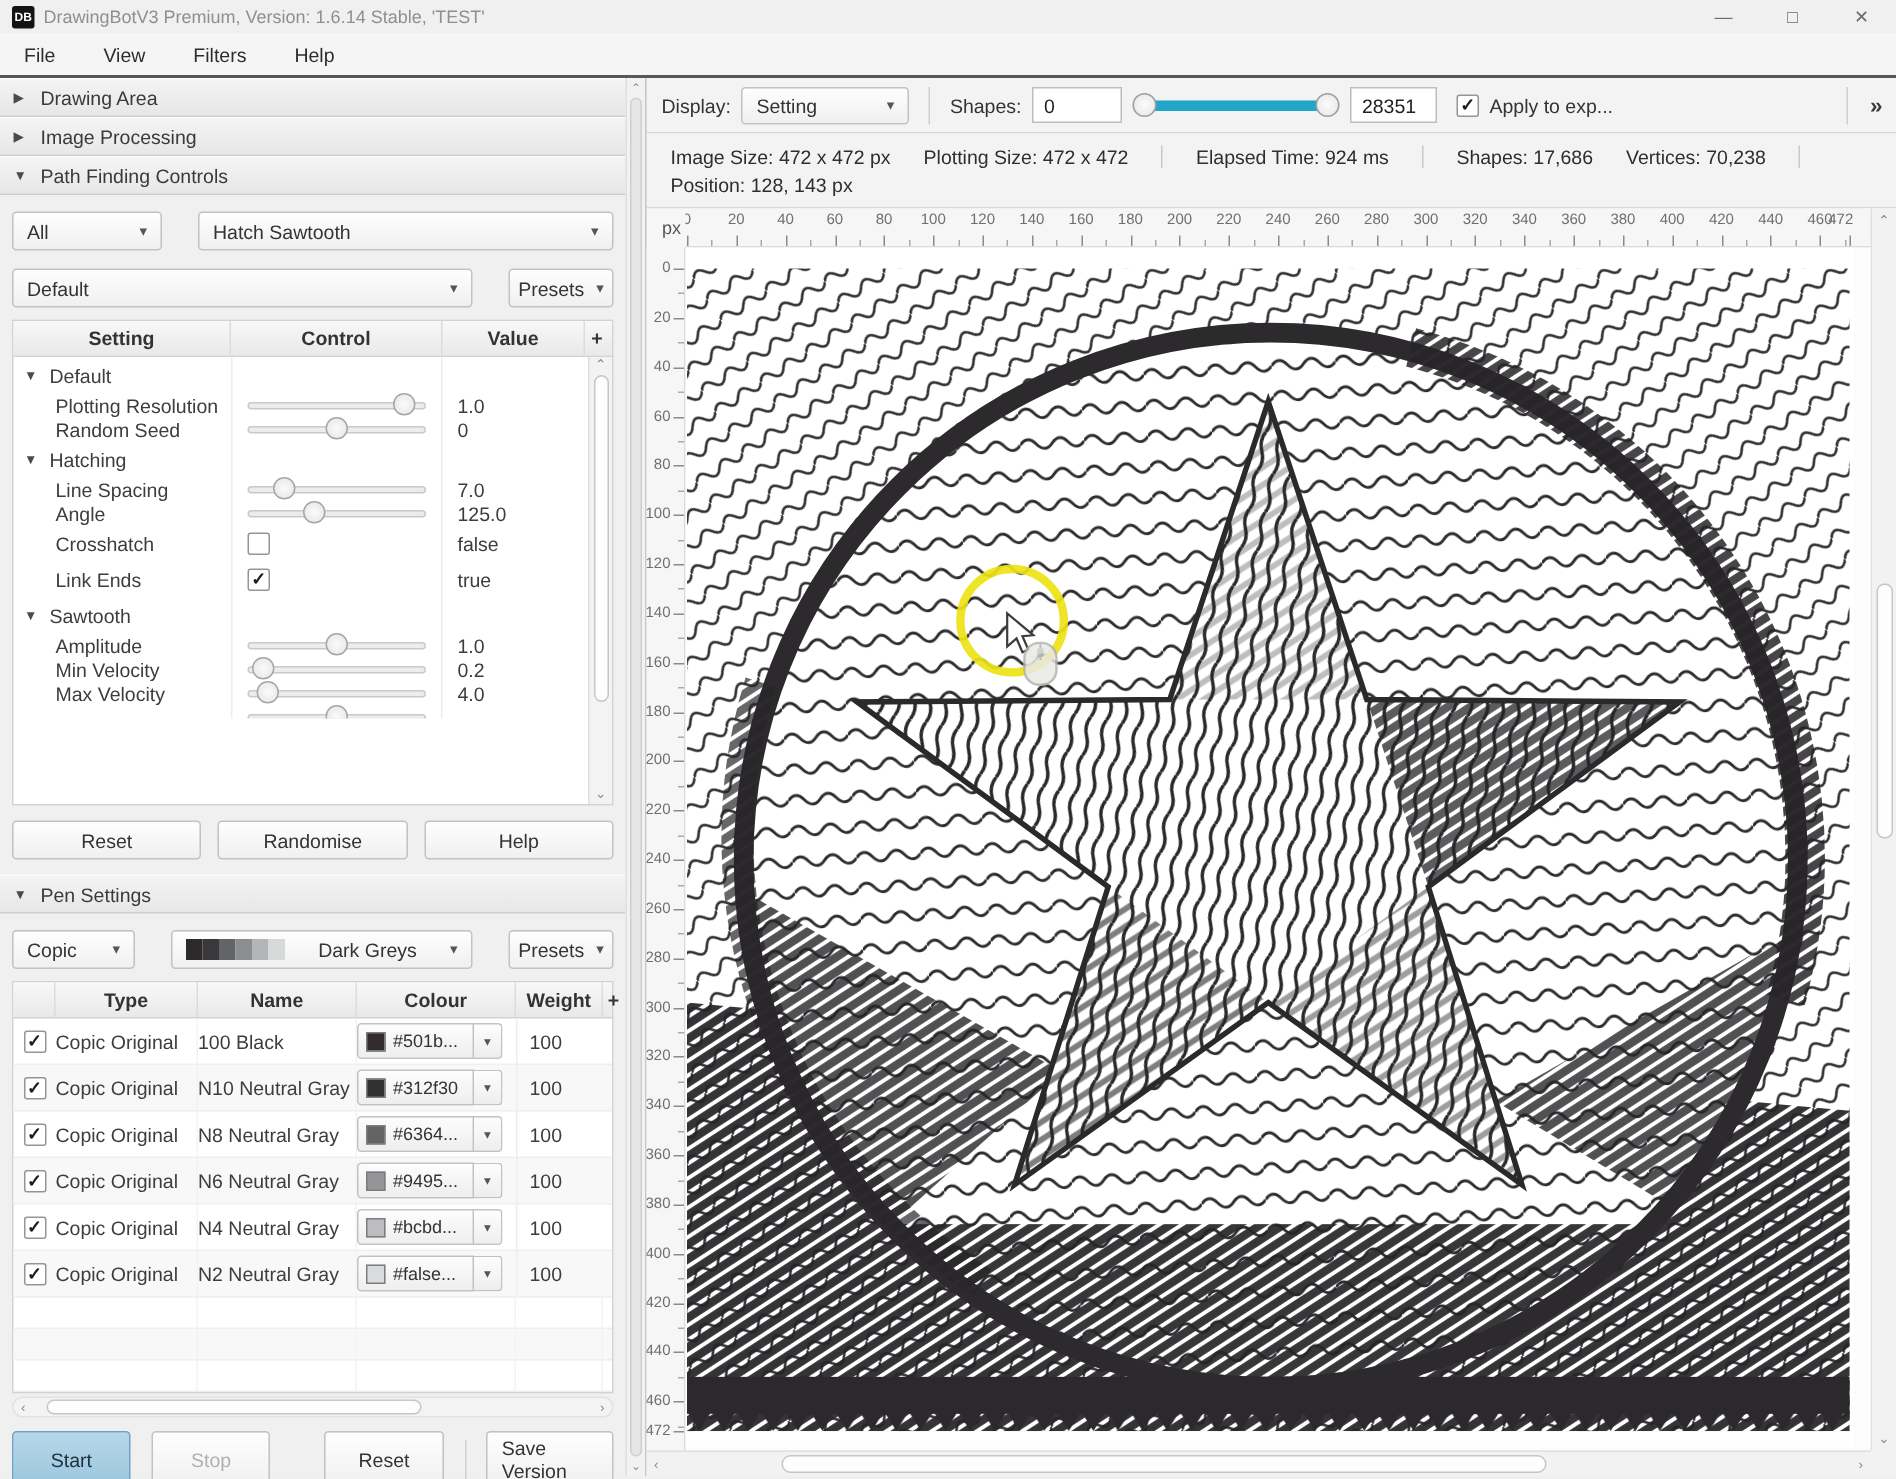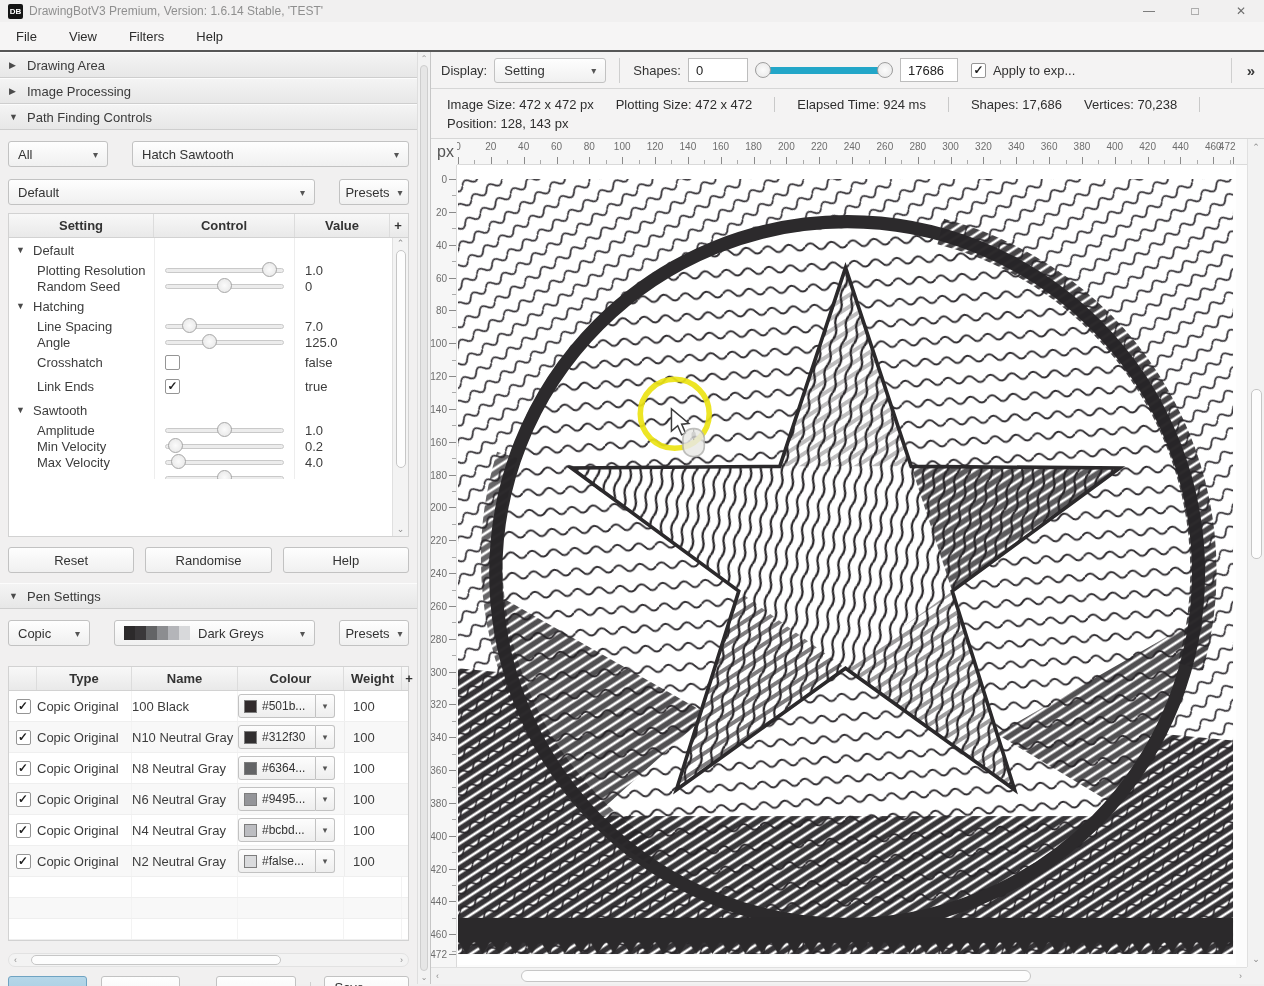--- a/index.html
+++ b/index.html
@@ -48,21 +48,21 @@
   .slider .track{position:absolute;left:0;right:0;top:6px;height:5px;background:#ececec;border:1px solid #c9c9c9;border-radius:3px}
   .slider .knob{position:absolute;top:0;width:15px;height:15px;border-radius:50%;
     background:radial-gradient(#fbfbfb,#e4e4e4);border:1px solid #a6a6a6}
   .pf-vscroll{position:absolute;top:24px;right:0;bottom:0;width:16px;background:#f3f3f3;border-left:1px solid #e0e0e0;
     display:flex;flex-direction:column;align-items:center;font-size:9px;color:#8a8a8a}
   .pf-vscroll .thumb{width:10px;flex:0 0 218px;margin-top:2px;background:#fdfdfd;border:1px solid #c6c6c6;border-radius:5px}
   .pf-vscroll .sp{flex:1}
   .btn-row{display:flex;gap:11px;padding:10px 8px}
   .btn-row .btn{flex:1}
   
-  .pen-table{margin:12px 8px;border:1px solid #d2d2d2;background:#fff}
+  .pen-table{margin:0 8px;border:1px solid #d2d2d2;background:#fff}
   .pen-head{display:grid;grid-template-columns:28px 95px 106px 106px 58px 14px;height:24px;
     background:linear-gradient(#f8f8f8,#e9e9e9);border-bottom:1px solid #d2d2d2;font-weight:bold;color:#333}
   .pen-head>div{display:flex;align-items:center;justify-content:center;border-right:1px solid #dcdcdc}
   .pen-head>div:last-child{border-right:none}
   .pen-row{display:grid;grid-template-columns:28px 95px 106px 106px 58px;align-items:center;height:31px;border-bottom:1px solid #efefef;color:#3d3d3d}
   .pen-row:nth-child(even){background:#f8f8f8}
   .pen-row .cc{display:flex;justify-content:center}
   .pen-row .wt{border-left:1px solid #ededed;padding-left:8px;height:100%;display:flex;align-items:center}
   .pen-row.empty{height:21px}
   .pen-row .cell{height:100%;display:flex;align-items:center;border-right:1px solid #f3f3f3}
@@ -95,42 +95,42 @@
   .range .rknob{position:absolute;top:0;width:16px;height:16px;border-radius:50%;
     background:radial-gradient(#fcfcfc,#e6e6e6);border:1px solid #9f9f9f}
   .expand{margin-left:2px;font-size:15px;font-weight:bold;color:#3a3a3a;letter-spacing:-1px}
   
   .statusbar{background:#f4f3f3;border-bottom:1px solid #d6d6d6;padding:6px 10px 5px 16px;color:#2e2e2e}
   .status-line{display:flex;align-items:center;gap:22px;height:18px}
   .sdiv{width:1px;height:15px;background:#c9c9c9}
   .status-pos{height:20px;display:flex;align-items:center}
   
   .viewport{flex:1;display:grid;grid-template-columns:26px 1fr 17px;grid-template-rows:26px 1fr 17px;background:#f6f6f6}
-  .corner{display:flex;align-items:center;justify-content:flex-end;padding-right:3px;color:#555;font-size:16px}
+  .corner{display:flex;align-items:center;justify-content:flex-end;padding-right:3px;color:#555;font-size:12px}
   .h-ruler,.v-ruler{position:relative;background:#f6f6f6;color:#6e6e6e;font-size:10px;overflow:hidden}
   .h-ruler{border-bottom:1px solid #dadada}
   .v-ruler{border-right:1px solid #dadada}
   .h-tick{position:absolute;bottom:0;width:1px;background:#8a8a8a}
   .h-lab{position:absolute;top:2px;transform:translateX(-50%)}
   .v-tick{position:absolute;right:0;height:1px;background:#8a8a8a}
   .v-lab{position:absolute;right:9px;transform:translateY(-50%)}
   .canvas{position:relative;background:#fcfcfc;overflow:hidden}
   .canvas svg{position:absolute;top:0;left:0}
   .vscroll{grid-row:1/3;grid-column:3;background:#f2f2f2;border-left:1px solid #e0e0e0;position:relative;
     display:flex;flex-direction:column;align-items:center;font-size:9px;color:#8a8a8a}
   .vscroll .thumb{position:absolute;top:250px;height:170px;width:11px;background:#fdfdfd;border:1px solid #c6c6c6;border-radius:5px}
   .vscroll .ua{margin-top:3px}.vscroll .da{position:absolute;bottom:3px}
   .hscroll{grid-row:3;grid-column:1/3;background:#f2f2f2;border-top:1px solid #e0e0e0;position:relative;
     display:flex;align-items:center;font-size:9px;color:#8a8a8a}
   .hscroll .thumb{position:absolute;left:90px;width:510px;top:2px;bottom:2px;background:#fdfdfd;border:1px solid #c6c6c6;border-radius:6px}
   .hscroll .la{margin-left:5px}.hscroll .ra{position:absolute;right:5px}
   .br-corner{grid-row:3;grid-column:3;background:#f2f2f2}
   .swatch-strip{display:flex;margin-right:8px}
   .swatch-strip span{width:11px;height:14px}
-  .set-select-text{flex:1;}
+  .set-select-text{flex:1;text-align:center}
 </style>
 </head>
 <body>
 
 <div class="titlebar">
   <div class="db-icon">DB</div>
   <div class="title-text">DrawingBotV3 Premium, Version: 1.6.14 Stable, 'TEST'</div>
   <div class="tb-spacer"></div>
   <div class="wbtn">—</div>
   <div class="wbtn">□</div>
@@ -528,21 +528,21 @@
       </div>
       <div class="tdiv"></div>
       <span>Shapes:</span>
       <div class="tinput">0</div>
       <div class="range">
         <div class="rtrack"></div>
         <div class="rfill"></div>
         <div class="rknob" style="left:0"></div>
         <div class="rknob" style="right:0"></div>
       </div>
-      <div class="tinput" style="width:58px">17686</div>
+      <div class="tinput" style="width:58px">28351</div>
       <div class="cbx" style="margin-left:6px">✓</div>
       <span>Apply to exp...</span>
       <div style="flex:1"></div>
       <div class="tdiv"></div>
       <div class="expand">»</div>
     </div>
 
     <div class="statusbar">
       <div class="status-line">
         <span>Image Size: 472 x 472 px</span>

